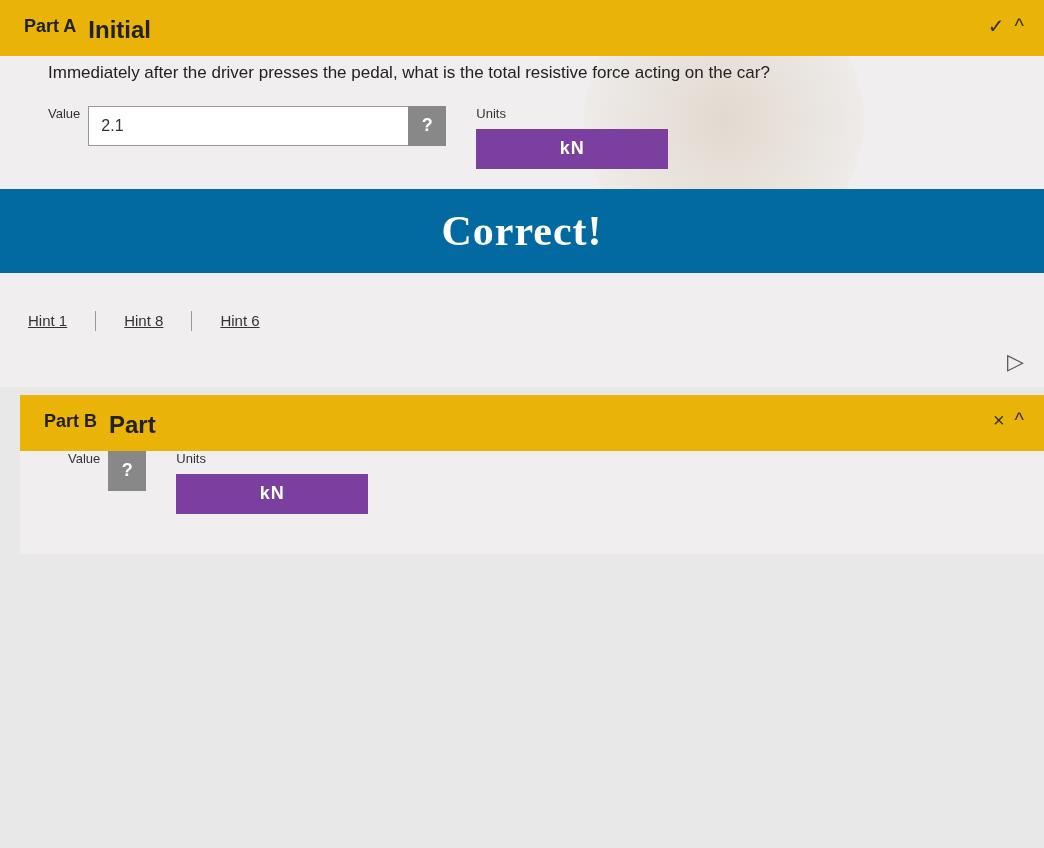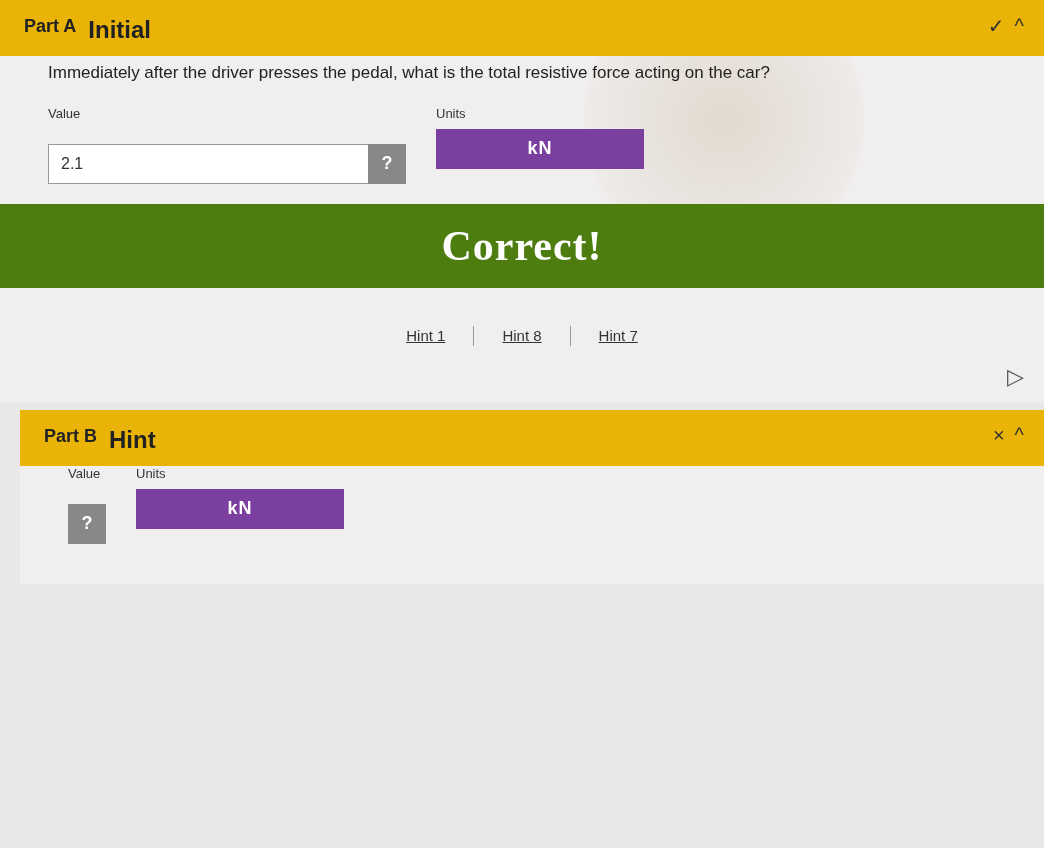--- a/index.html
+++ b/index.html
@@ -77,22 +77,22 @@
 
     .answer-row {
       display: flex;
       align-items: flex-start;
       padding: 0 48px 20px 48px;
       gap: 30px;
     }
 
     .value-group {
       display: flex;
-      flex-direction: column;
-      gap: 23px;
+      flex-direction: row;
+      gap: 8px;
     }
 
     .field-label {
       font-size: 13px;
       color: #333;
       font-weight: normal;
     }
 
     .value-input-row {
       display: flex;
@@ -126,55 +126,54 @@
       justify-content: center;
     }
 
     .units-group {
       display: flex;
       flex-direction: column;
       gap: 8px;
     }
 
     .units-display {
-      width: 208px;
+      width: 192px;
       height: 40px;
       background: #7b3fa0;
       color: white;
       display: flex;
       align-items: center;
       justify-content: center;
       font-size: 18px;
       font-weight: bold;
       letter-spacing: 1px;
     }
 
     
     .correct-banner {
-      background: #4d7c0f;
+      background: #0369a1;
       width: 100%;
       padding: 18px 0;
       display: flex;
       align-items: center;
       justify-content: center;
     }
 
     .correct-text {
       font-family: 'Comic Sans MS', 'Chalkboard SE', cursive;
       font-size: 42px;
       color: white;
       font-weight: bold;
       letter-spacing: 1px;
     }
 
     
     .hints-row {
       display: flex;
       align-items: center;
-      justify-content: center;
       padding: 38px 0 16px 0;
       gap: 0;
     }
 
     .hint-link {
       color: #333;
       text-decoration: underline;
       font-size: 15px;
       cursor: pointer;
       padding: 0 28px;
@@ -281,37 +280,37 @@
 
       <div class="correct-banner">
         <span class="correct-text">Correct!</span>
       </div>
 
       <div class="hints-row">
         <button class="hint-link">Hint 1</button>
         <div class="hint-separator"></div>
         <button class="hint-link">Hint 8</button>
         <div class="hint-separator"></div>
-        <button class="hint-link">Hint 7</button>
+        <button class="hint-link">Hint 6</button>
       </div>
 
       <div style="height: 40px; position: relative;">
         <div class="flag-container">
           <span class="flag-icon">▷</span>
         </div>
       </div>
     </div>
   </div>
 
   <div class="part-b-section">
     <div class="part-b-content">
 
       <div class="part-header">
         <span class="part-label">Part B</span>
-        <span class="part-title">Hint</span>
+        <span class="part-title">Part</span>
         <div class="header-actions-b">
           <span class="action-icon">×</span>
           <span class="action-icon">^</span>
         </div>
       </div>
 
 
       <div class="answer-row">
         <div class="value-group">
           <span class="field-label">Value</span>

